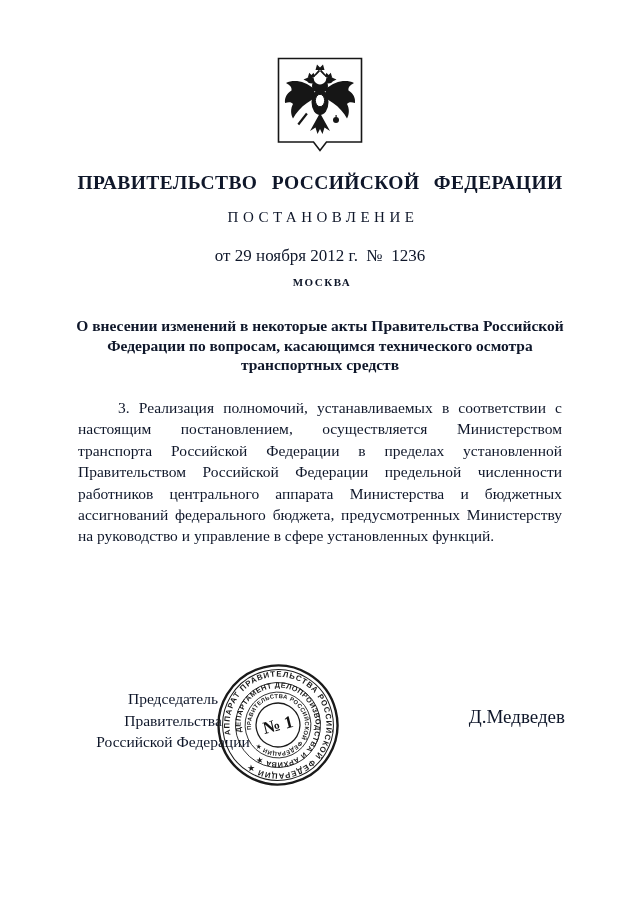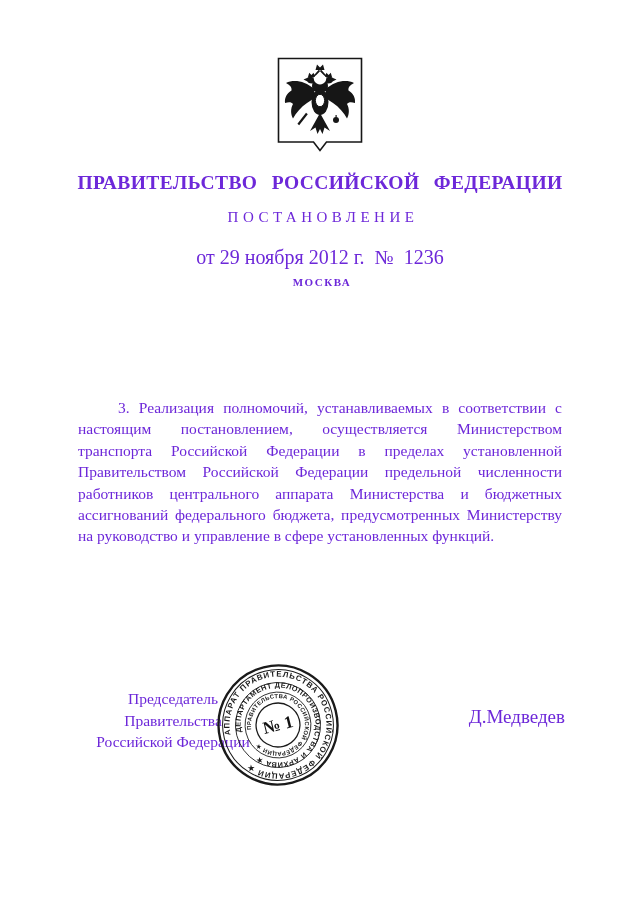--- a/index.html
+++ b/index.html
@@ -5,21 +5,21 @@
   html, body {
     margin: 0;
     padding: 0;
     background: #ffffff;
   }
   .page {
     position: relative;
     width: 640px;
     height: 905px;
     background: #ffffff;
-    color: #6d28d9;
+    color: #0f172a;
     font-family: "Liberation Serif", serif;
     overflow: hidden;
   }
   
   .emblem {
     position: absolute;
     left: 277px;
     top: 57px;
     width: 86px;
     height: 98px;
@@ -44,21 +44,21 @@
     text-align: center;
     font-size: 15px;
     letter-spacing: 4.5px;
     white-space: nowrap;
   }
   .date-line {
     position: absolute;
     left: 0; right: 0;
     top: 246px;
     text-align: center;
-    font-size: 20px;
+    font-size: 17px;
     white-space: pre;
   }
   .city {
     position: absolute;
     left: 4px; right: 0;
     top: 276px;
     text-align: center;
     font-size: 11px;
     font-weight: bold;
     letter-spacing: 1.5px;
@@ -174,20 +174,25 @@
 
       <ellipse cx="43" cy="43.5" rx="4.6" ry="6.2" fill="#ffffff" stroke="#161616" stroke-width="1"></ellipse>
     </svg>
   </div>
 
   <div class="org">ПРАВИТЕЛЬСТВО РОССИЙСКОЙ ФЕДЕРАЦИИ</div>
   <div class="doc-type">ПОСТАНОВЛЕНИЕ</div>
   <div class="date-line">от 29 ноября 2012 г.  №  1236</div>
   <div class="city">МОСКВА</div>
 
+  <div class="title">
+    <div>О внесении изменений в некоторые акты Правительства Российской</div>
+    <div>Федерации по вопросам, касающимся технического осмотра</div>
+    <div>транспортных средств</div>
+  </div>
 
   <div class="body-text">
     <p>3. Реализация полномочий, устанавливаемых в соответствии с настоящим постановлением, осуществляется Министерством транспорта Российской Федерации в пределах установленной Правительством Российской Федерации предельной численности работников центрального аппарата Министерства и бюджетных ассигнований федерального бюджета, предусмотренных Министерству на руководство и управление в сфере установленных функций.</p>
   </div>
 
   <div class="sig-position">
     <div>Председатель Правительства</div>
     <div>Российской Федерации</div>
   </div>
   <div class="sig-name">Д.Медведев</div>

